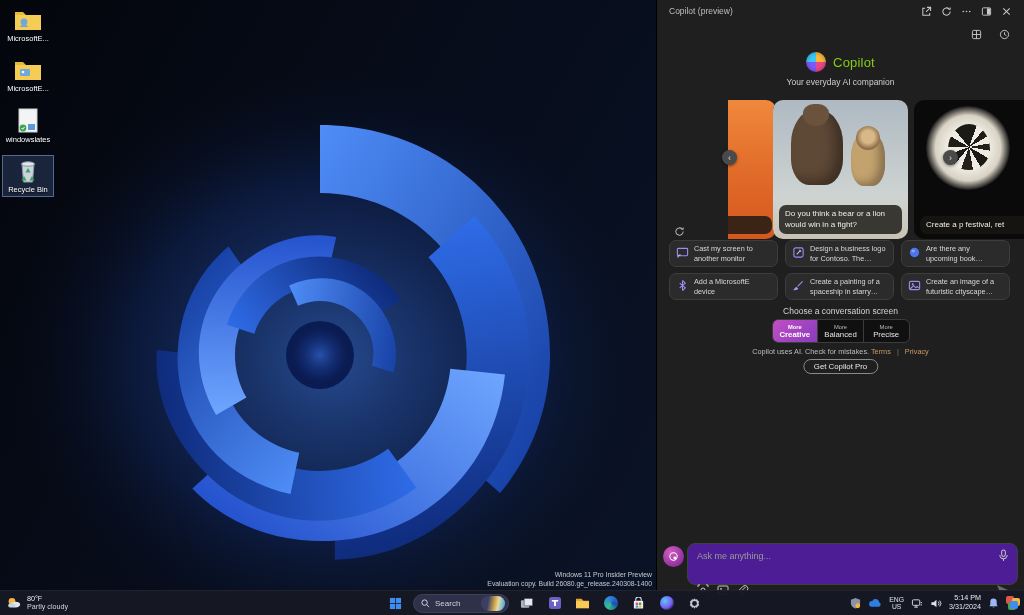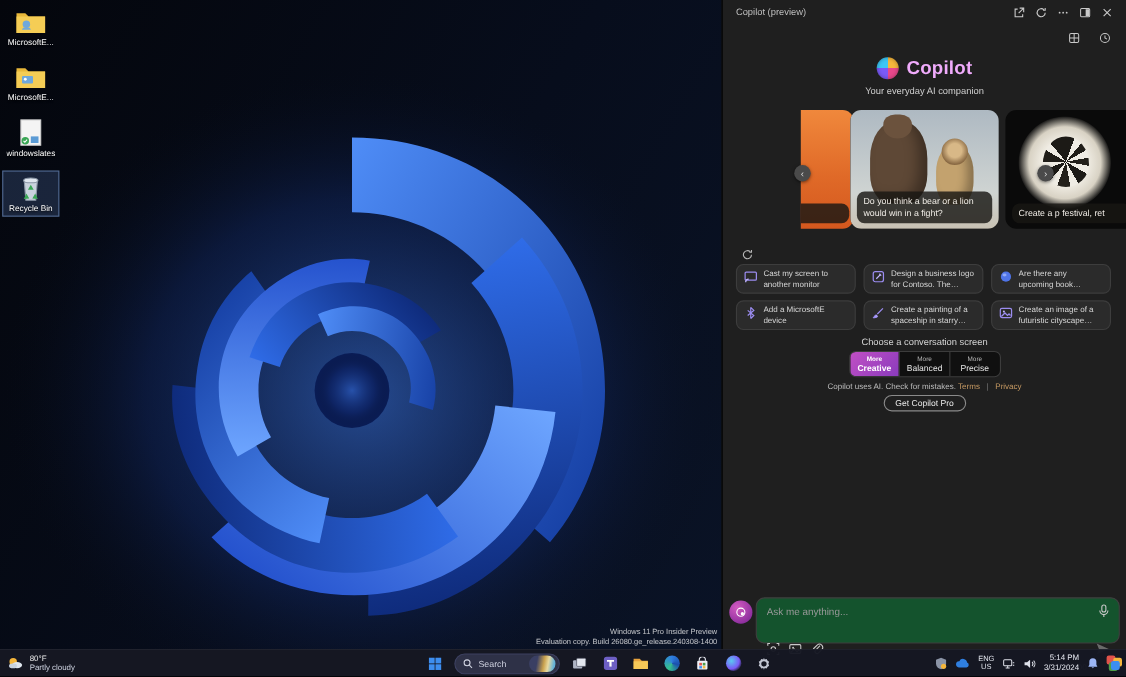--- a/index.html
+++ b/index.html
@@ -19,29 +19,29 @@
                 overflow:hidden; white-space:nowrap; text-overflow:ellipsis; }
   .watermark { position:absolute; right:4px; bottom:2px; text-align:right; color:rgba(255,255,255,.75); font-size:6.8px; line-height:1.35; }
 
   
   .panel { position:absolute; left:656px; top:0; width:368px; height:590px; background:#1f1f1f; color:#e6e6e6; border-left:1px solid #000; }
   .p-header { position:absolute; top:0; left:0; right:0; height:22px; display:flex; align-items:center; padding:0 8px 0 12px; }
   .p-title { font-size:8.5px; color:#bfbfbf; flex:1; }
   .hbtn { width:20px; height:16px; display:flex; align-items:center; justify-content:center; border-radius:3px; cursor:pointer; }
   .icon-row2 { position:absolute; top:26px; right:10px; display:flex; gap:8px; }
   .brand { position:absolute; top:52px; left:0; right:0; display:flex; align-items:center; justify-content:center; gap:7px; }
-  .brand-name { font-size:17px; font-weight:bold; color:#f0abfc; letter-spacing:.2px; }
+  .brand-name { font-size:13px; font-weight:normal; color:#84cc16; letter-spacing:.2px; }
   .copilot-logo { width:20px; height:20px; border-radius:50%;
       background:conic-gradient(#f6b73c 0 25%, #e8488b 25% 50%, #7a5af8 50% 75%, #3cc7f6 75% 100%);
       box-shadow:inset 0 0 4px rgba(0,0,0,.35); }
   .tagline { position:absolute; top:77px; left:0; right:0; text-align:center; font-size:8.5px; color:#cfcfcf; }
 
   
   .carousel { position:absolute; top:98px; left:0; right:0; height:114px; }
-  .card { position:absolute; top:2px; height:108px; border-radius:10px; overflow:hidden; background:#2a2a2a; cursor:pointer;padding-left:48px; }
+  .card { position:absolute; top:2px; height:139px; border-radius:10px; overflow:hidden; background:#2a2a2a; cursor:pointer;padding-left:48px; }
   .card-cap { position:absolute; left:6px; right:6px; bottom:5px; background:rgba(25,23,20,.82); border-radius:7px;
               padding:4px 6px; font-size:8px; color:#f0ece6; line-height:1.3; }
   .card-left { left:71px; width:39px; background:linear-gradient(180deg,#f0883c,#e06a28 55%,#d4581e); border-top-left-radius:0; border-bottom-left-radius:0; }
   .card-left .card-cap { left:-40px; right:4px; }
   .card-center { left:116px; width:135px; }
   .bear-sky { position:absolute; inset:0; background:linear-gradient(180deg,#aeb9c2,#cfd4d2 70%,#c9c2b4); }
   .bear { position:absolute; left:18px; top:10px; width:52px; height:75px; background:#5e4836; border-radius:45% 45% 35% 35%; box-shadow:inset -8px -4px 12px rgba(0,0,0,.35); }
   .bear:before { content:""; position:absolute; left:12px; top:-6px; width:26px; height:22px; background:#6b523d; border-radius:50% 50% 60% 60%; }
   .lion { position:absolute; left:78px; top:32px; width:34px; height:54px; background:#c3a26e; border-radius:45% 45% 38% 38%; box-shadow:inset -6px -3px 9px rgba(0,0,0,.3); }
   .lion:before { content:""; position:absolute; left:5px; top:-6px; width:24px; height:24px; background:radial-gradient(circle at 50% 45%, #d8b887 35%, #8a6a44 70%); border-radius:50%; }
@@ -77,21 +77,21 @@
   .disclaimer { position:absolute; top:347px; left:0; right:0; text-align:center; font-size:7.3px; color:#bdbdbd; }
   .disclaimer a { color:#c79a63; text-decoration:none; cursor:pointer; }
   .disclaimer .sep { color:#777; margin:0 4px; }
   .pro-btn { position:absolute; top:359px; left:50%; transform:translateX(-50%); border:1px solid #8a8a8a; border-radius:9px;
              padding:2px 10px; font-size:7.8px; color:#e8e8e8; cursor:pointer; background:transparent; }
 
   
   .avatar { position:absolute; left:6px; top:546px; width:21px; height:21px; border-radius:50%;
             background:radial-gradient(circle at 35% 30%, #d35bc0, #8d2f9e 75%); display:flex; align-items:center; justify-content:center; cursor:pointer; }
   .avatar svg { display:block; }
-  .input-box { position:absolute; left:30px; top:543px; width:331px; height:42px; background:#14532d; border:1px solid #3f3f3f; border-radius:8px; padding:5px 8px 4px 9px; }
+  .input-box { position:absolute; left:30px; top:543px; width:331px; height:42px; background:#4c1d95; border:1px solid #3f3f3f; border-radius:8px; padding:5px 8px 4px 9px; }
   .input-top { display:flex; align-items:center; gap:6px; }
   .ask-input { flex:1; background:transparent; border:none; outline:none; color:#e6e6e6; font-size:9px; font-family:"Liberation Sans",sans-serif; }
   .ask-input::placeholder { color:#9a9a9a; }
   .input-bottom { display:flex; align-items:center; gap:8px; margin-top:6px; }
   .ib-spacer { flex:1; }
   .counter { font-size:7.5px; color:#9a9a9a;margin-top:34px; }
   .tool { cursor:pointer; display:flex; }
 
   
   .taskbar { position:absolute; left:0; bottom:0; width:1024px; height:25px; background:rgba(22,24,35,.97);

